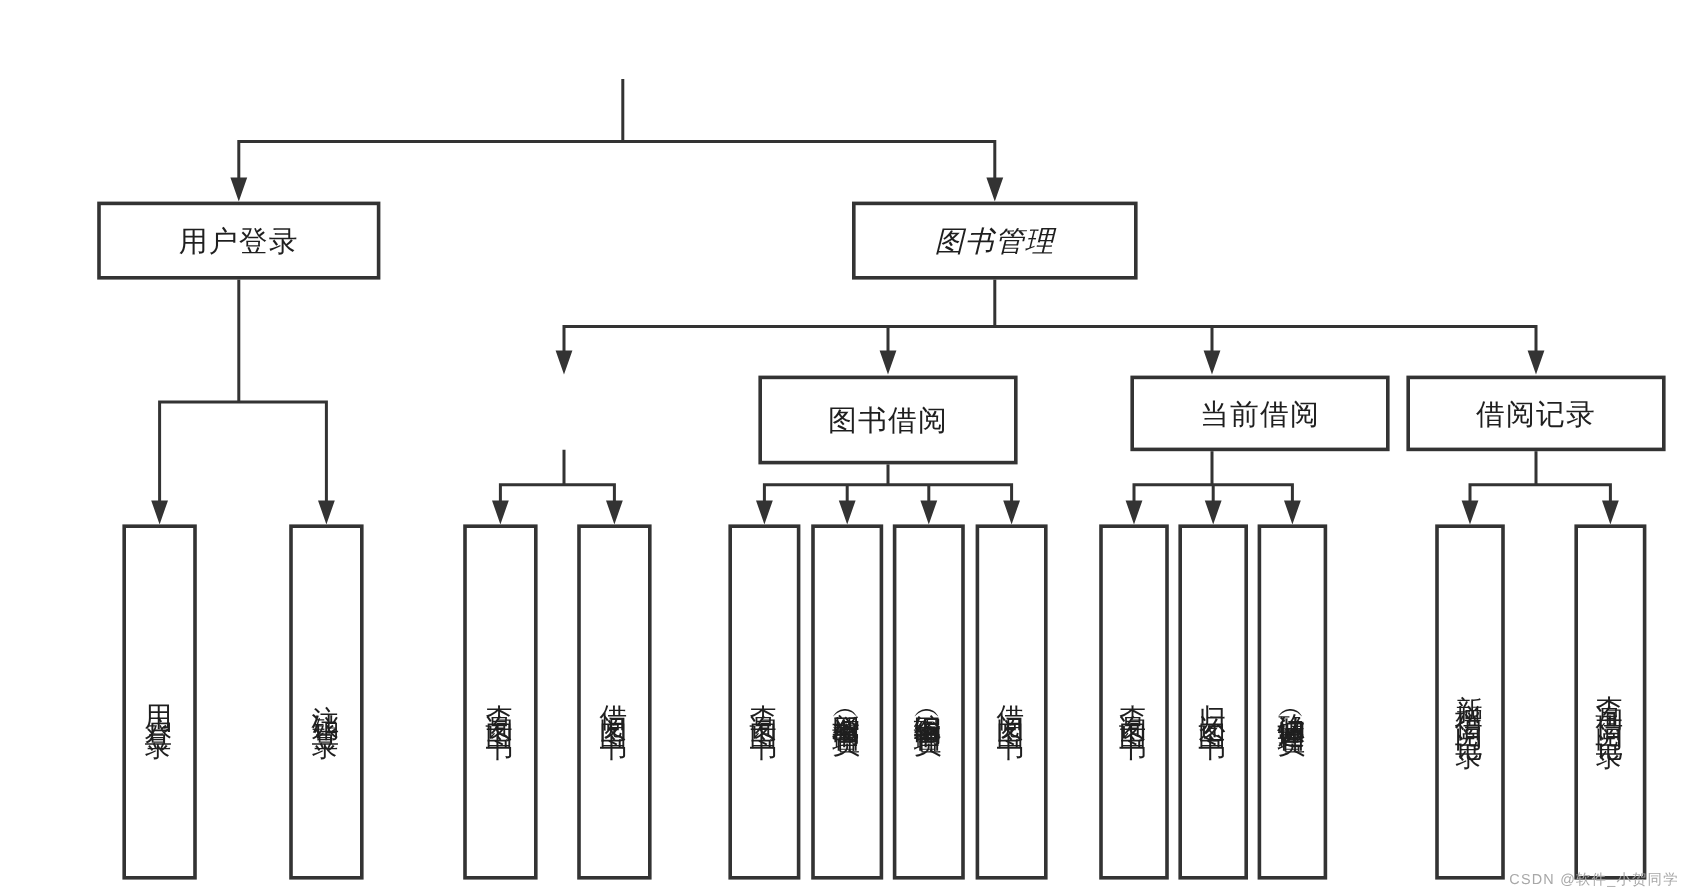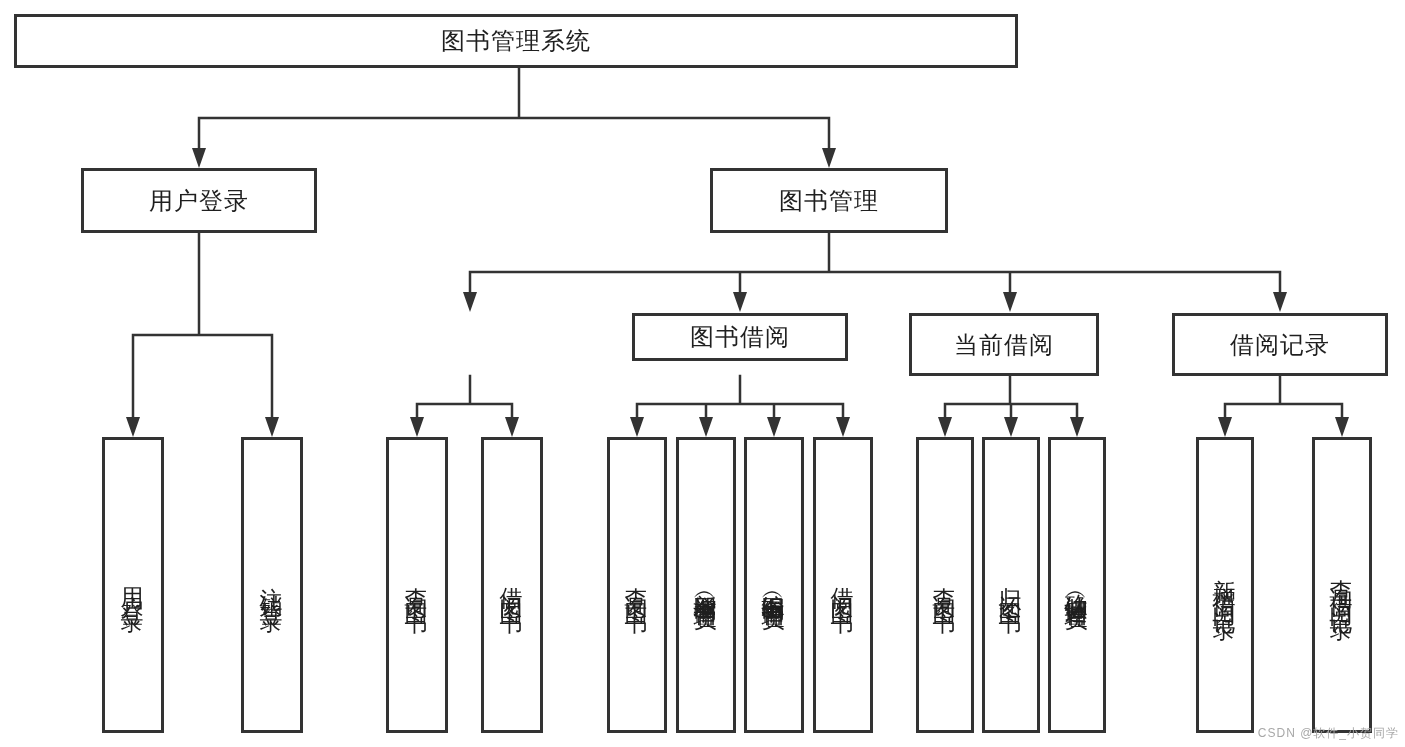--- a/index.html
+++ b/index.html
@@ -103,35 +103,32 @@
          M699 417 L713 417 L706 437 Z
          M767 417 L781 417 L774 437 Z
          M836 417 L850 417 L843 437 Z
          M938 417 L952 417 L945 437 Z
          M1004 417 L1018 417 L1011 437 Z
          M1070 417 L1084 417 L1077 437 Z
          M1218 417 L1232 417 L1225 437 Z
          M1335 417 L1349 417 L1342 437 Z" fill="#333333" stroke="none"></path>
   </svg>
 
-  <div class="hbox" style="left:14px; top:14px; width:1004px; height:54px;">
-    <span>图书管理系统</span>
-  </div>
 
   <div class="hbox" style="left:81px; top:168px; width:236px; height:65px;">
     <span>用户登录</span>
   </div>
-  <div class="hbox" style="left:710px; top:168px; width:238px; height:65px;">
+  <div class="hbox" style="left:710px; top:168px; width:238px; height:65px;font-style:italic;">
     <span>图书管理</span>
   </div>
 
-  <div class="hbox" style="left:632px; top:313px; width:216px; height:48px;">
+  <div class="hbox" style="left:632px; top:313px; width:216px; height:74px;">
     <span>图书借阅</span>
   </div>
-  <div class="hbox" style="left:909px; top:313px; width:190px; height:63px;">
+  <div class="hbox" style="left:942px; top:313px; width:216px; height:63px;">
     <span>当前借阅</span>
   </div>
   <div class="hbox" style="left:1172px; top:313px; width:216px; height:63px;">
     <span>借阅记录</span>
   </div>
 
   <div class="vbox" style="left:102px; width:62px;">
     <span>用户登录</span>
   </div>
   <div class="vbox" style="left:241px; width:62px;">

